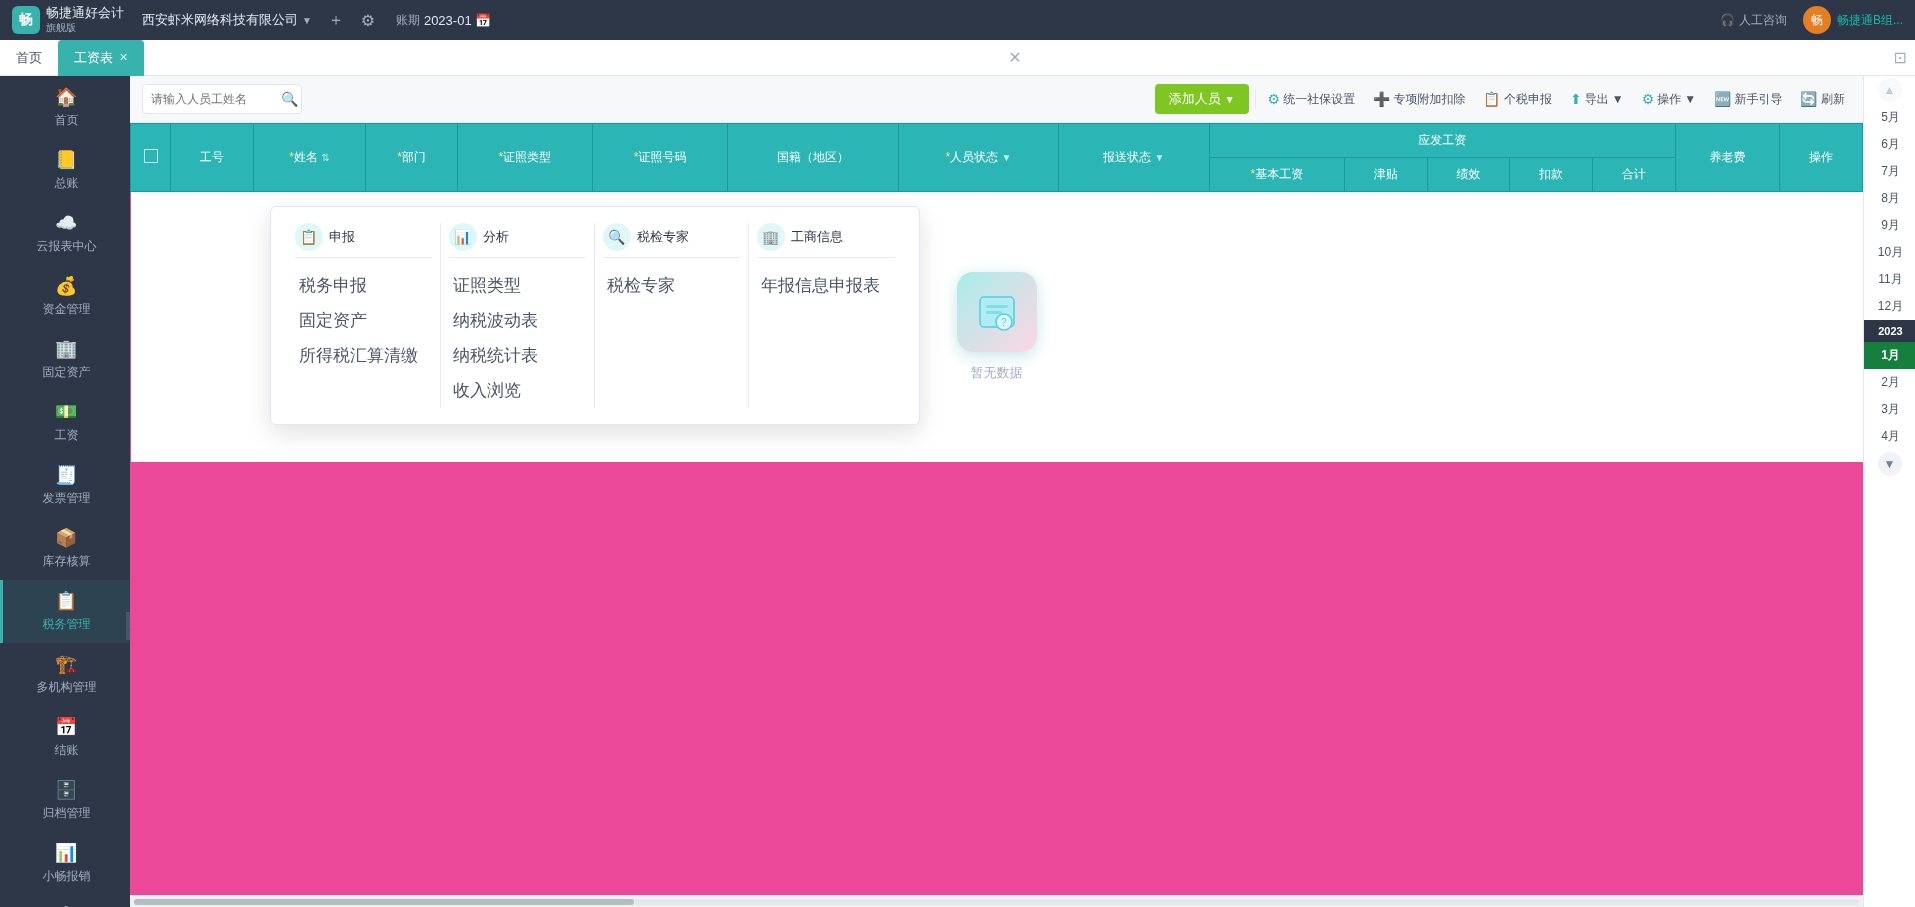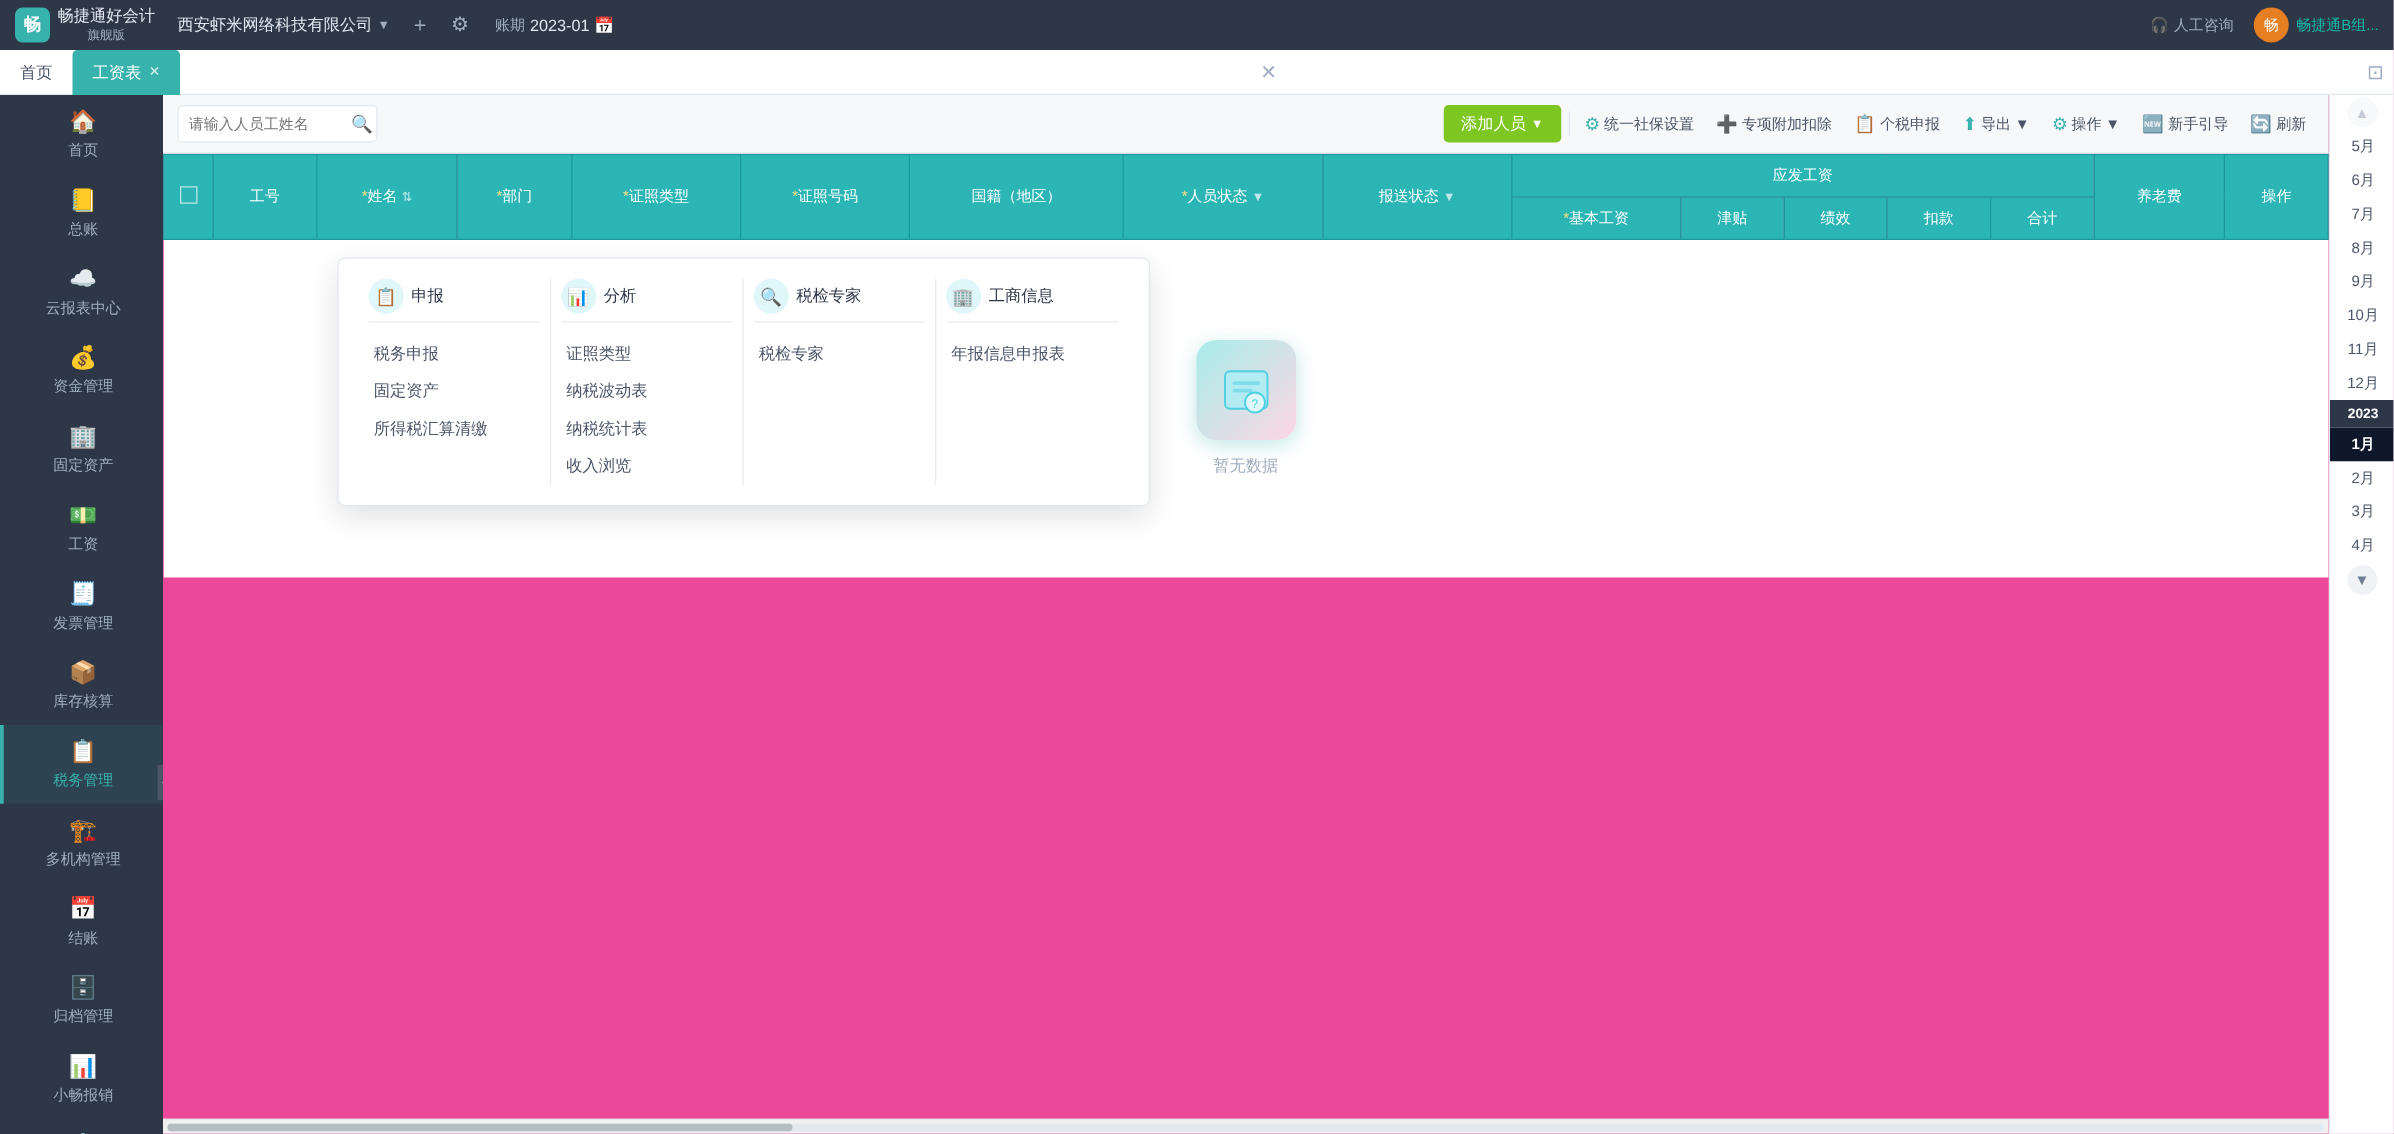--- a/index.html
+++ b/index.html
@@ -23,21 +23,21 @@
       width: 130px;
     }
     .logo-icon {
       width: 28px; height: 28px;
       background: #38b2ac;
       border-radius: 6px;
       display: flex; align-items: center; justify-content: center;
       font-size: 14px; font-weight: bold; color: #fff;
     }
     .logo-text { font-size: 13px; color: #e2e8f0; line-height: 1.2; }
-    .logo-sub { font-size: 10px; color: #a0aec0; margin-left: 24px; }
+    .logo-sub { font-size: 10px; color: #a0aec0; }
     .top-bar-company {
       display: flex; align-items: center; gap: 4px;
       font-size: 13px; color: #e2e8f0; cursor: pointer;
     }
     .top-bar-company .arrow { font-size: 10px; color: #a0aec0; }
     .top-bar-actions { display: flex; align-items: center; gap: 8px; margin-left: 12px; }
     .top-bar-action-btn {
       width: 24px; height: 24px;
       background: transparent; border: none; cursor: pointer;
       color: #a0aec0; font-size: 16px; display: flex; align-items: center; justify-content: center;
@@ -257,21 +257,21 @@
       overflow-y: auto;
       flex-shrink: 0;
     }
     .month-item {
       width: 100%; text-align: center;
       padding: 5px 2px; font-size: 12px;
       color: #4a5568; cursor: pointer;
       border-left: 2px solid transparent;
     }
     .month-item.active {
-      background: #0f172a; color: #fff; font-weight: bold;
+      background: #15803d; color: #fff; font-weight: bold;
     }
     .month-item.year-marker {
       background: #2d3748; color: #fff; font-size: 11px; font-weight: bold;
     }
     .nav-arrow {
       width: 24px; height: 24px;
       background: #f0f2f5; border: none; border-radius: 50%;
       display: flex; align-items: center; justify-content: center;
       cursor: pointer; color: #718096; font-size: 12px; margin: 2px auto;
     }
@@ -302,21 +302,21 @@
       border-bottom: 1px solid #e8ecef;
     }
     .col-header-icon {
       width: 28px; height: 28px; background: #e0f7fa;
       border-radius: 50%; display: flex; align-items: center; justify-content: center;
       font-size: 14px;
     }
     .col-header-text { font-size: 13px; font-weight: 500; color: #2d3748; }
     .dropdown-item {
       padding: 6px 4px;
-      font-size: 13px; color: #4a5568;
+      font-size: 17px; color: #4a5568;
       cursor: pointer; border-radius: 3px;
     }
 
     
     .sidebar-item.active::after {
       content: '';
       display: none;
     }
   </style>
 </head>

